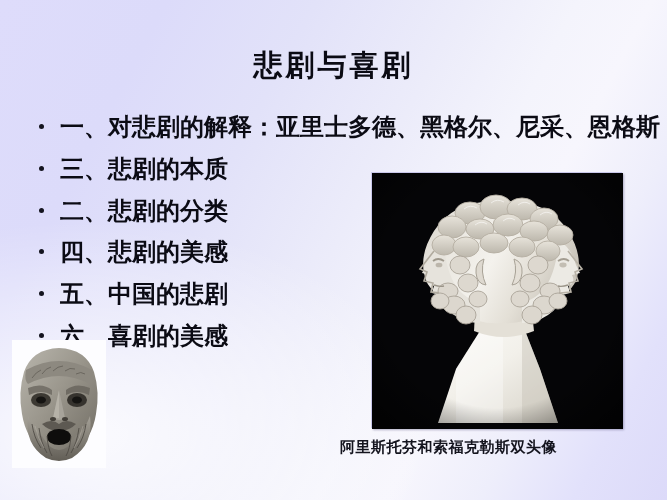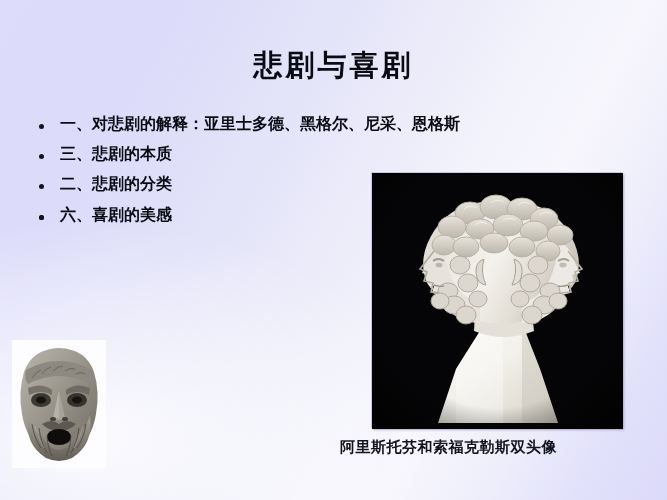--- a/index.html
+++ b/index.html
@@ -65,22 +65,22 @@
     top: 112px;
     width: 600px;
     margin: 0;
     padding: 0;
     list-style: none;
   }
   #bullet-list li {
     position: relative;
     padding-left: 26px;
     margin: 0 0 7px 0;
-    font-family: Liberation Serif, serif;
-    font-size: 16px;
+    font-family: Liberation Mono, monospace;
+    font-size: 24px;
     font-weight: 700;
     color: #0b0b14;
     line-height: 1.45;
     white-space: nowrap;
   }
   #bullet-list li .dot {
     position: absolute;
     left: 5px;
     top: 12px;
     width: 5px;
@@ -142,20 +142,25 @@
     <li>
       <span class="dot"></span>
       <span>三、悲剧的本质</span>
     </li>
     <li>
       <span class="dot"></span>
       <span>二、悲剧的分类</span>
     </li>
     <li>
       <span class="dot"></span>
+      <span>四、悲剧的美感</span>
+    </li>
+    <li>
+      <span class="dot"></span>
+      <span>五、中国的悲剧</span>
     </li>
     <li>
       <span class="dot"></span>
       <span>六、喜剧的美感</span>
     </li>
   </ul>
 
   <div id="photo-frame">
     <svg width="251" height="256" viewBox="0 0 251 256" xmlns="http://www.w3.org/2000/svg">
       <defs>

